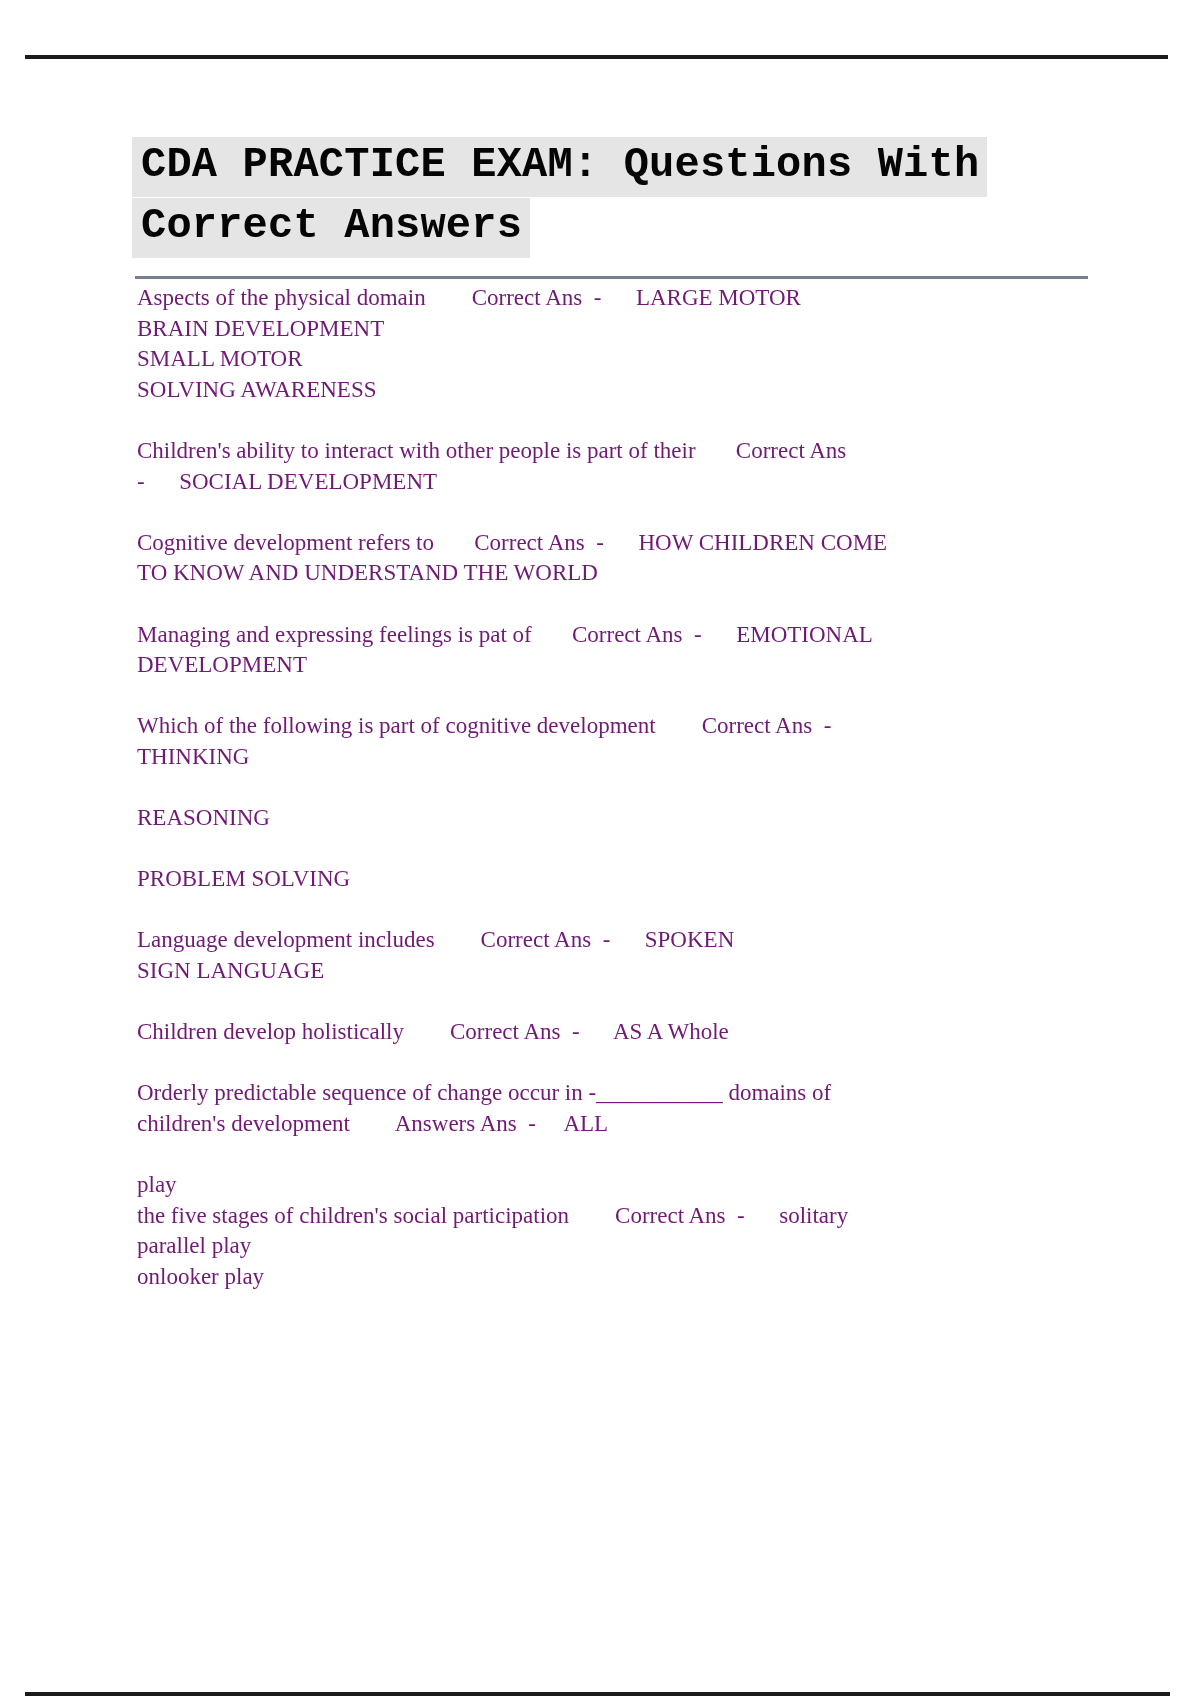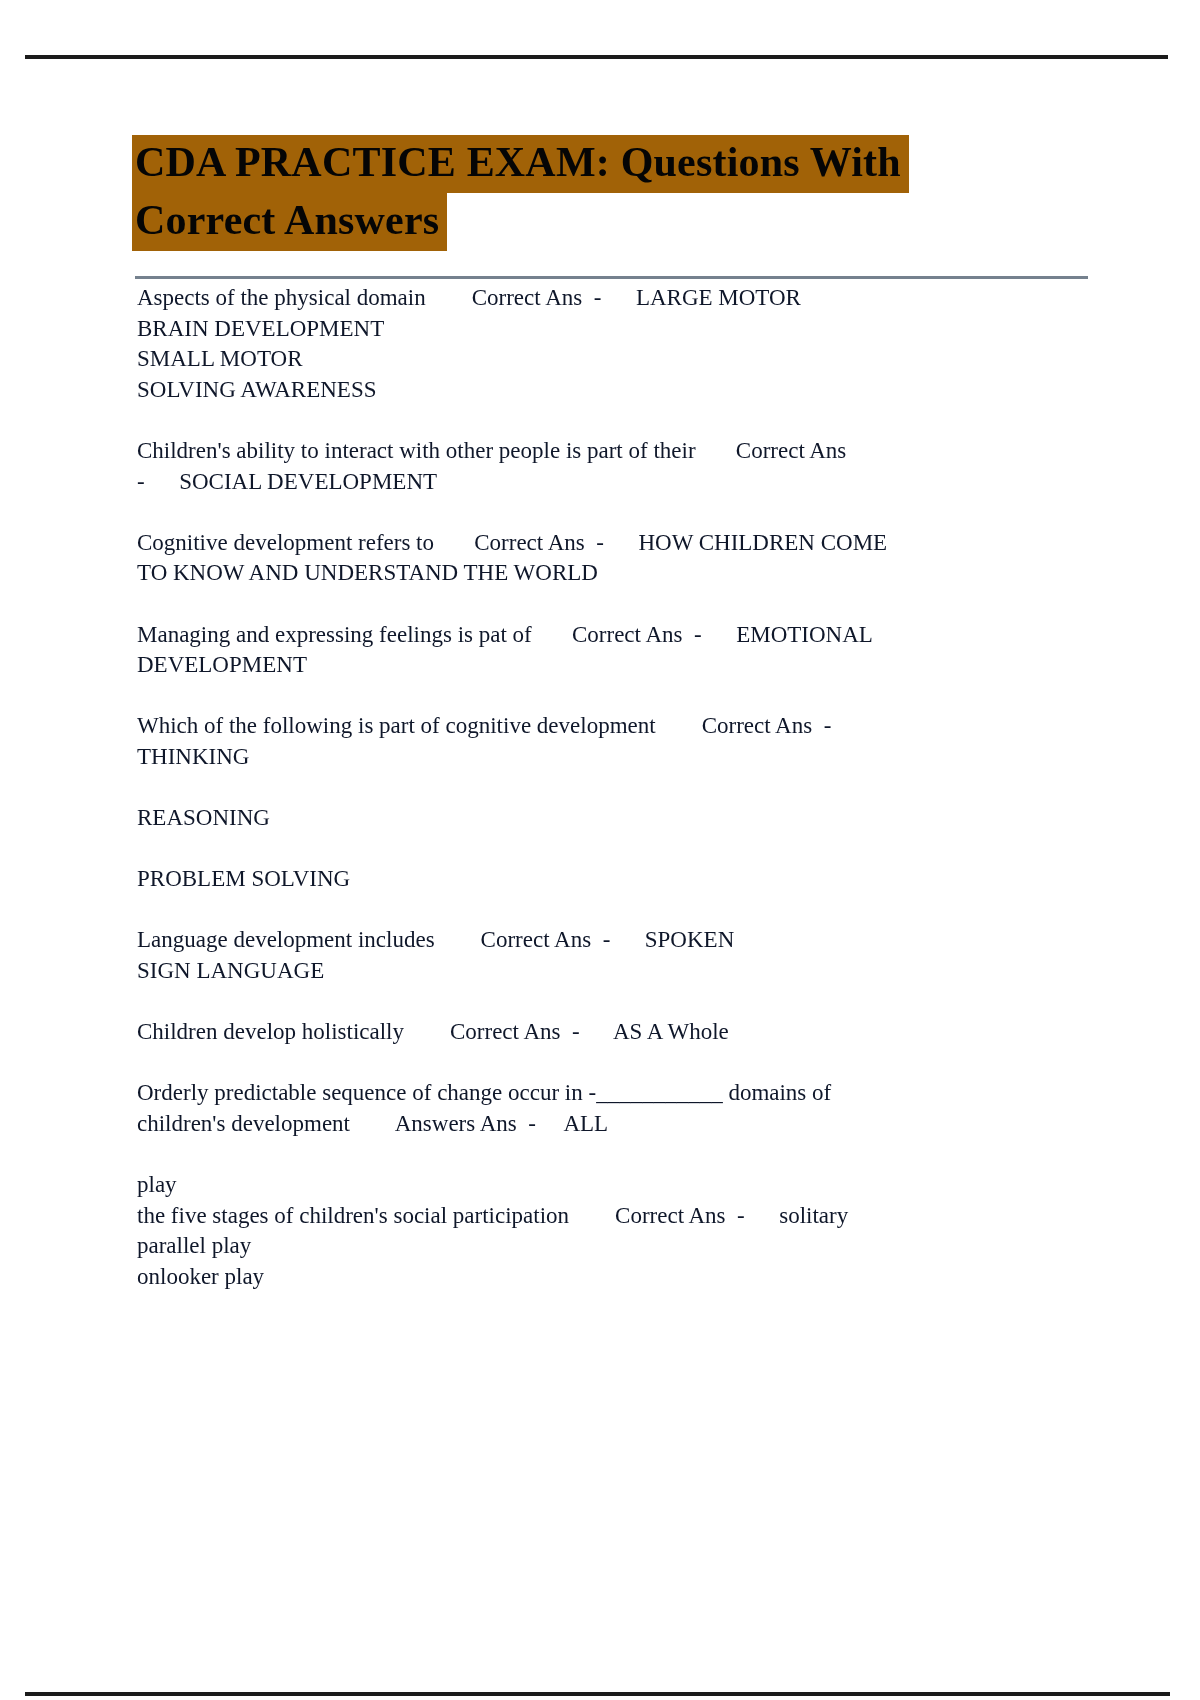--- a/index.html
+++ b/index.html
@@ -40,41 +40,42 @@
     font-weight: bold;
     color: #050505;
     line-height: 58px;
     letter-spacing: 0.2px;
   }
   .title-line {
     display: block;
     white-space: pre;
   }
   .hl {
-    background: #a16207;
-    padding: 4px 8px 8px 3px;
+    background: #e5e5e5;
+    padding: 4px 8px 8px 9px;
     margin-left: -3px;
     box-decoration-break: clone;
+    font-family: Liberation Mono, monospace;
   }
   .title-rule {
     position: absolute;
     left: 135px;
     top: 276px;
     width: 953px;
     height: 3px;
     background: #75818e;
   }
   .doc-body {
     position: absolute;
     left: 137px;
     top: 283px;
     width: 1010px;
     font-size: 23px;
     line-height: 30.6px;
-    color: #0f172a;
+    color: #701a75;
   }
   .line {
     min-height: 30.6px;
     white-space: pre;
   }
 </style>
 </head>
 <body>
 
 <div class="page">

